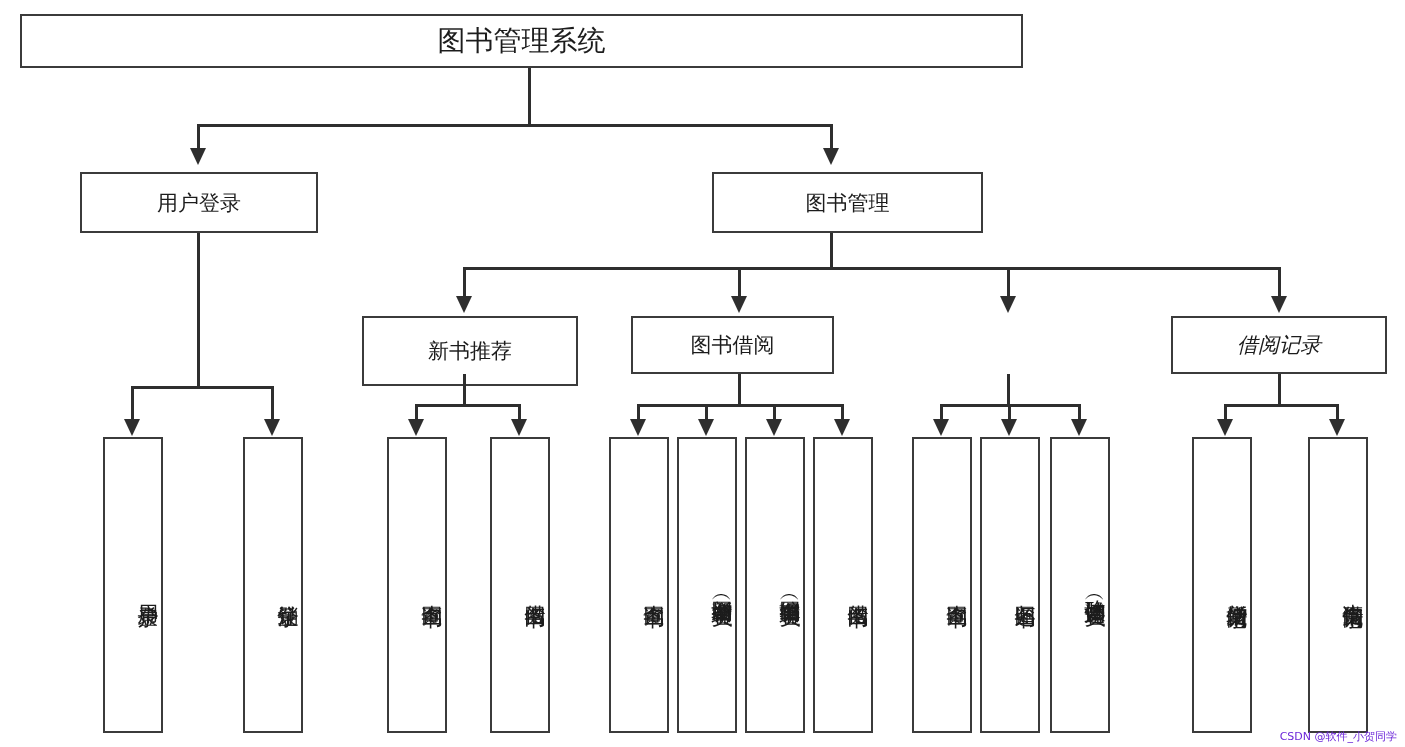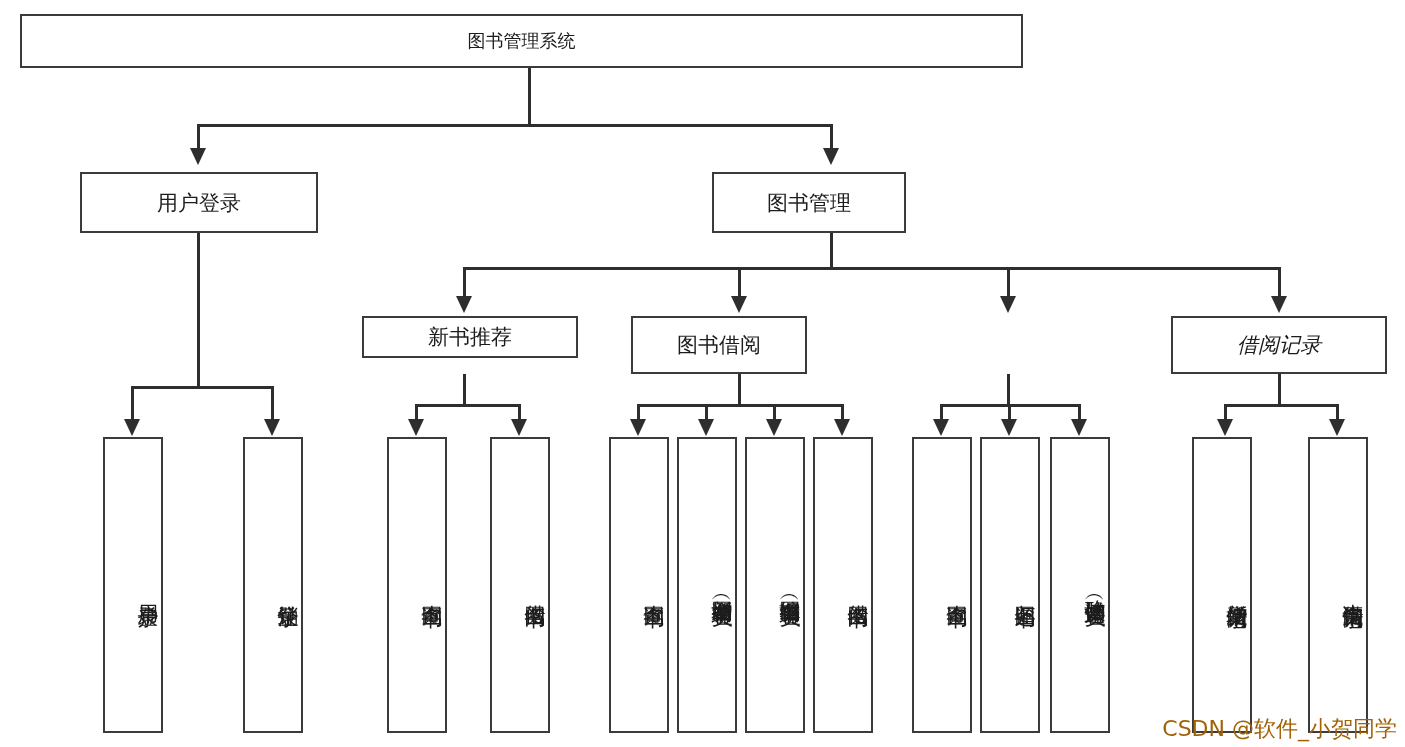--- a/index.html
+++ b/index.html
@@ -21,21 +21,21 @@
     position: absolute;
     box-sizing: border-box;
     border: 2.5px solid #3b3b3b;
     background: #ffffff;
     display: flex;
     align-items: center;
     justify-content: center;
     color: #1c1c1c;
   }
   .node-root {
-    font-size: 18px;
+    font-size: 28px;
   }
   .node-l1 {
     font-size: 21px;
   }
   .node-l2 {
     font-size: 21px;
   }
   .node-leaf {
     font-size: 21px;
     writing-mode: vertical-rl;
@@ -60,22 +60,22 @@
     width: 0;
     height: 0;
     border-left: 8px solid transparent;
     border-right: 8px solid transparent;
     border-top: 17px solid #2e2e2e;
   }
   .watermark {
     position: absolute;
     right: 8px;
     bottom: 3px;
-    font-size: 22px;
-    color: #a16207;
+    font-size: 11px;
+    color: #6d28d9;
     white-space: nowrap;
     font-family: "DejaVu Sans", "Liberation Sans", sans-serif;
   }
 </style>
 </head>
 <body>
 
 <div id="canvas">
 
   <div class="node node-root" style="left:20px; top:14px; width:1003px; height:54px;">
@@ -87,21 +87,21 @@
   <div class="edge edge-h" style="left:197px; top:124px; width:636px; height:2.5px;"></div>
 
   <div class="edge edge-v" style="left:197px; top:124px; width:2.5px; height:24px;"></div>
   <div class="arrow" style="left:190px; top:148px;"></div>
   <div class="edge edge-v" style="left:830px; top:124px; width:2.5px; height:24px;"></div>
   <div class="arrow" style="left:823px; top:148px;"></div>
 
   <div class="node node-l1" style="left:80px; top:172px; width:238px; height:61px;">
     <span>用户登录</span>
   </div>
-  <div class="node node-l1" style="left:712px; top:172px; width:194px; height:61px;">
+  <div class="node node-l1" style="left:712px; top:172px; width:271px; height:61px;">
     <span>图书管理</span>
   </div>
 
   <div class="edge edge-v" style="left:197px; top:233px; width:2.5px; height:155px;"></div>
   <div class="edge edge-h" style="left:131px; top:386px; width:142px; height:2.5px;"></div>
   <div class="edge edge-v" style="left:131px; top:386px; width:2.5px; height:33px;"></div>
   <div class="arrow" style="left:124px; top:419px;"></div>
   <div class="edge edge-v" style="left:271px; top:386px; width:2.5px; height:33px;"></div>
   <div class="arrow" style="left:264px; top:419px;"></div>
 
@@ -109,24 +109,24 @@
   <div class="edge edge-h" style="left:463px; top:267px; width:817px; height:2.5px;"></div>
   <div class="edge edge-v" style="left:463px; top:267px; width:2.5px; height:29px;"></div>
   <div class="arrow" style="left:456px; top:296px;"></div>
   <div class="edge edge-v" style="left:738px; top:267px; width:2.5px; height:29px;"></div>
   <div class="arrow" style="left:731px; top:296px;"></div>
   <div class="edge edge-v" style="left:1007px; top:267px; width:2.5px; height:29px;"></div>
   <div class="arrow" style="left:1000px; top:296px;"></div>
   <div class="edge edge-v" style="left:1278px; top:267px; width:2.5px; height:29px;"></div>
   <div class="arrow" style="left:1271px; top:296px;"></div>
 
-  <div class="node node-l2" style="left:362px; top:316px; width:216px; height:42px;">
+  <div class="node node-l2" style="left:362px; top:316px; width:216px; height:70px;">
     <span>新书推荐</span>
   </div>
-  <div class="node node-l2" style="left:631px; top:316px; width:176px; height:58px;">
+  <div class="node node-l2" style="left:631px; top:316px; width:203px; height:58px;">
     <span>图书借阅</span>
   </div>
   <div class="node node-l2" style="left:1171px; top:316px; width:216px; height:58px;font-style:italic;">
     <span>借阅记录</span>
   </div>
 
   <div class="edge edge-v" style="left:463px; top:374px; width:2.5px; height:32px;"></div>
   <div class="edge edge-h" style="left:415px; top:404px; width:105px; height:2.5px;"></div>
   <div class="edge edge-v" style="left:415px; top:404px; width:2.5px; height:15px;"></div>
   <div class="arrow" style="left:408px; top:419px;"></div>

